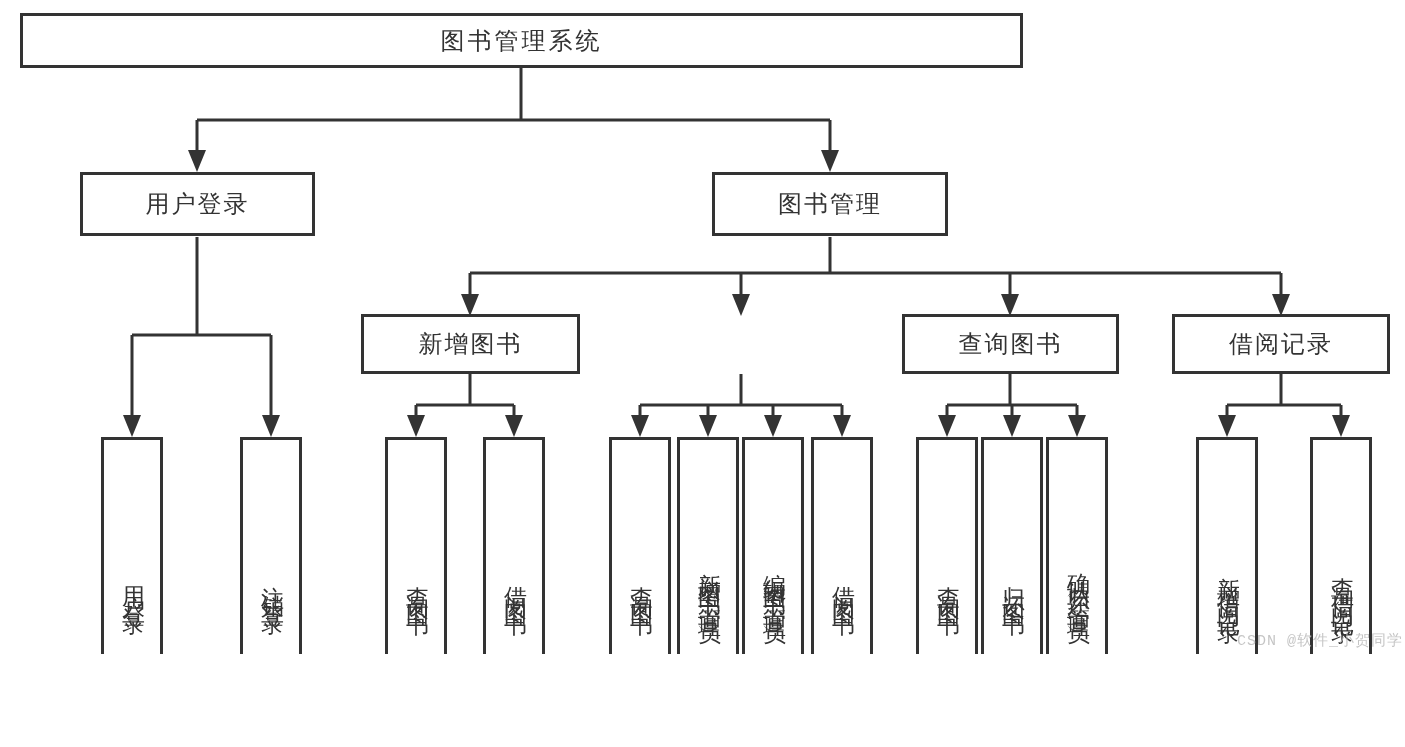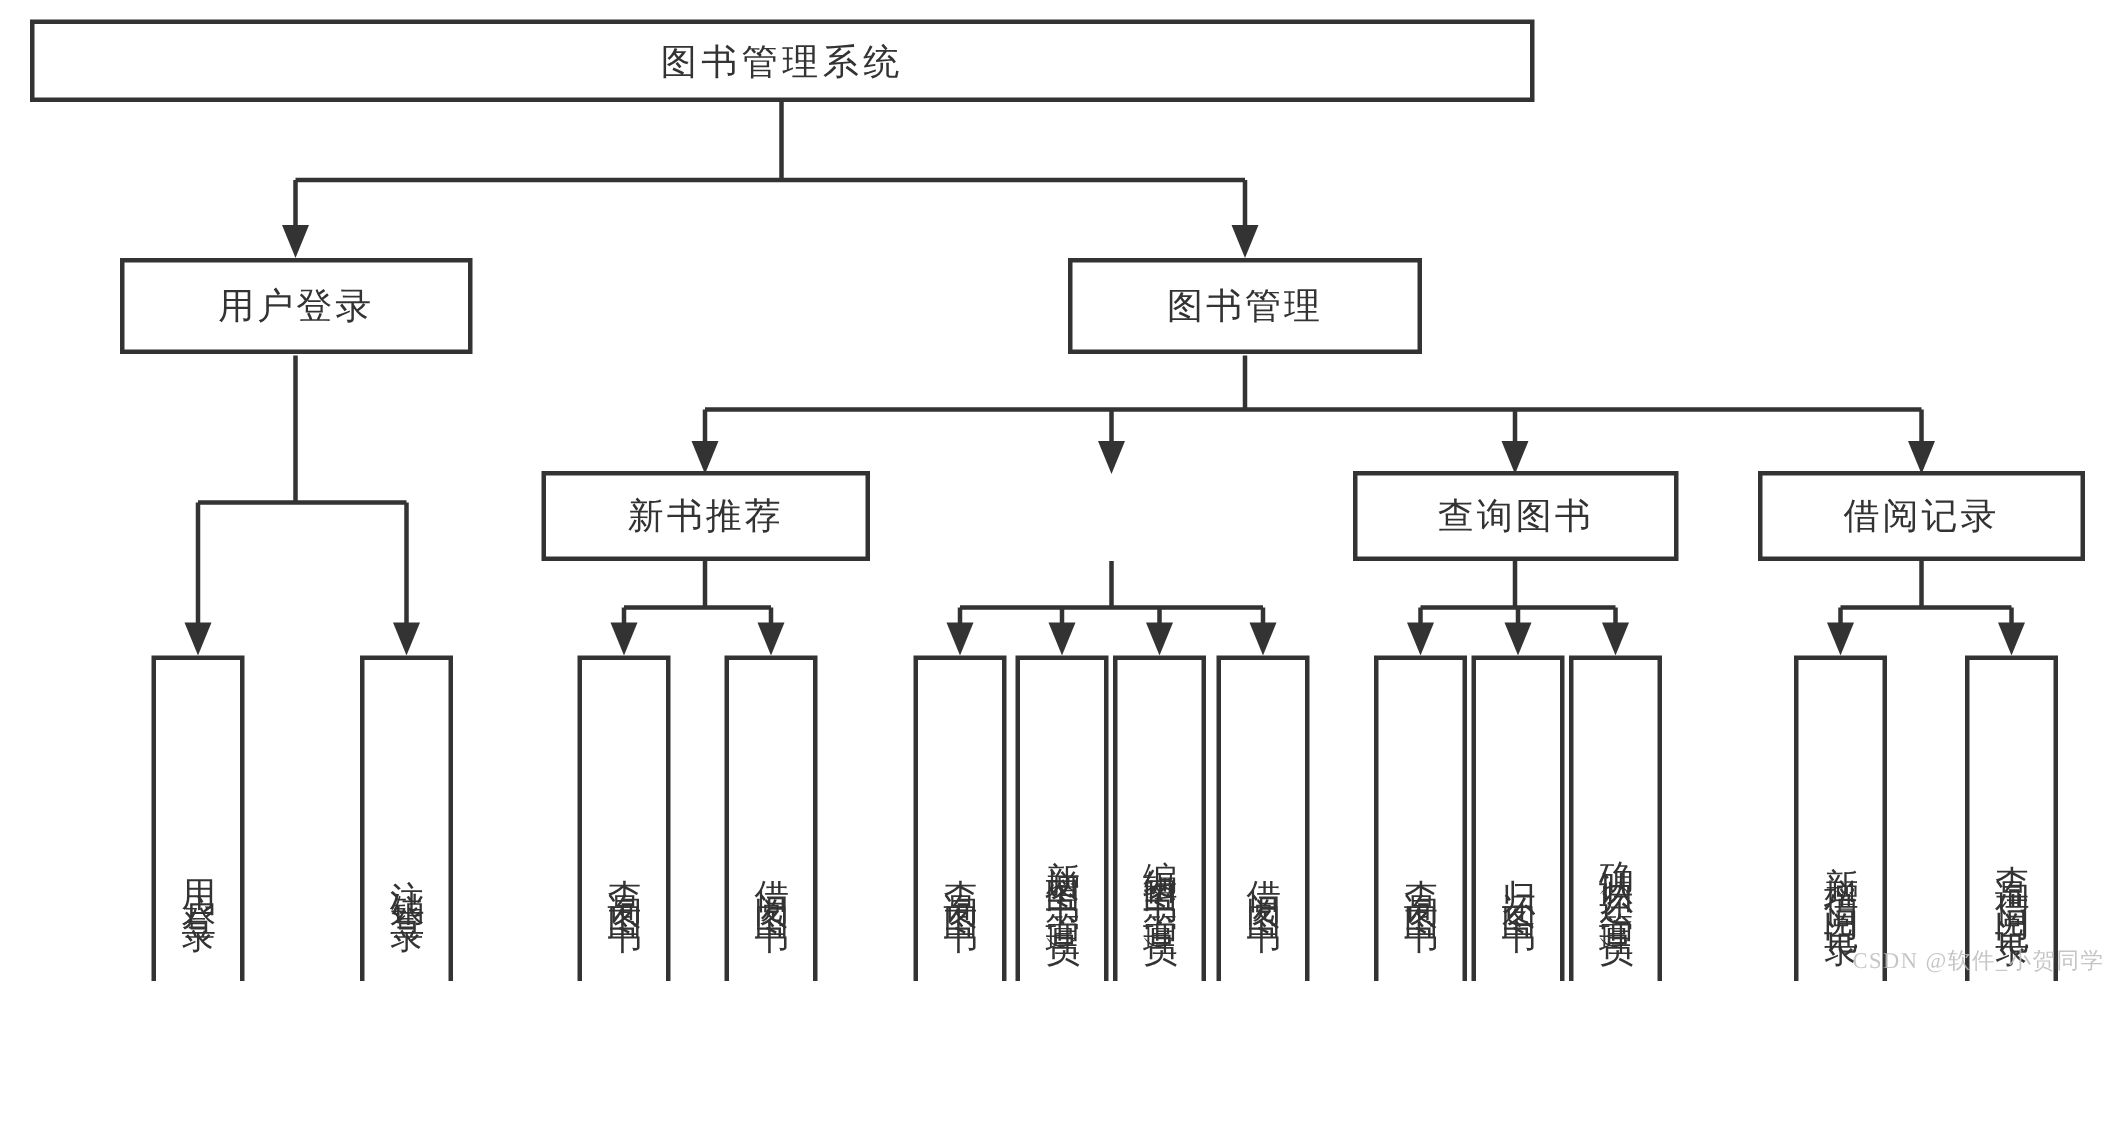--- a/index.html
+++ b/index.html
@@ -7,21 +7,21 @@
     --text:#333333;
     --bg:#ffffff;
     --wm:#bcbcbc;
   }
   html,body{margin:0;padding:0;background:var(--bg);}
   .canvas{
     position:relative;
     width:1405px;height:654px;
     background:var(--bg);
     overflow:hidden;
-    font-family:Liberation Serif, serif;
+    font-family:Liberation Mono, monospace;
     color:var(--text);
   }
   svg.wires{position:absolute;left:0;top:0;z-index:1;}
   svg.wires path{stroke:var(--line);stroke-width:3;fill:none;}
   svg.wires polygon{fill:var(--line);stroke:none;}
   .node{
     position:absolute;
     box-sizing:border-box;
     background:var(--bg);
     border:3px solid var(--line);
@@ -96,21 +96,21 @@
     <path d="M1281 374 V405 M1227 405 H1341 M1227 405 V423 M1341 405 V423"></path>
     <polygon points="1218,415 1236,415 1227,437"></polygon>
     <polygon points="1332,415 1350,415 1341,437"></polygon>
   </svg>
 
   <div class="node h root" style="left:20px;top:13px;width:1003px;height:55px;">图书管理系统</div>
 
   <div class="node h" style="left:80px;top:172px;width:235px;height:64px;">用户登录</div>
   <div class="node h" style="left:712px;top:172px;width:236px;height:64px;">图书管理</div>
 
-  <div class="node h" style="left:361px;top:314px;width:219px;height:60px;">新书推荐</div>
+  <div class="node h" style="left:361px;top:314px;width:219px;height:60px;">新增图书</div>
   <div class="node h" style="left:902px;top:314px;width:217px;height:60px;">查询图书</div>
   <div class="node h" style="left:1172px;top:314px;width:218px;height:60px;">借阅记录</div>
 
   <div class="node v" style="left:101px;top:437px;width:62px;height:298px;">用户登录</div>
   <div class="node v" style="left:240px;top:437px;width:62px;height:298px;">注销登录</div>
 
   <div class="node v" style="left:385px;top:437px;width:62px;height:298px;">查询图书</div>
   <div class="node v" style="left:483px;top:437px;width:62px;height:298px;">借阅图书</div>
 
   <div class="node v" style="left:609px;top:437px;width:62px;height:298px;">查询图书</div>

